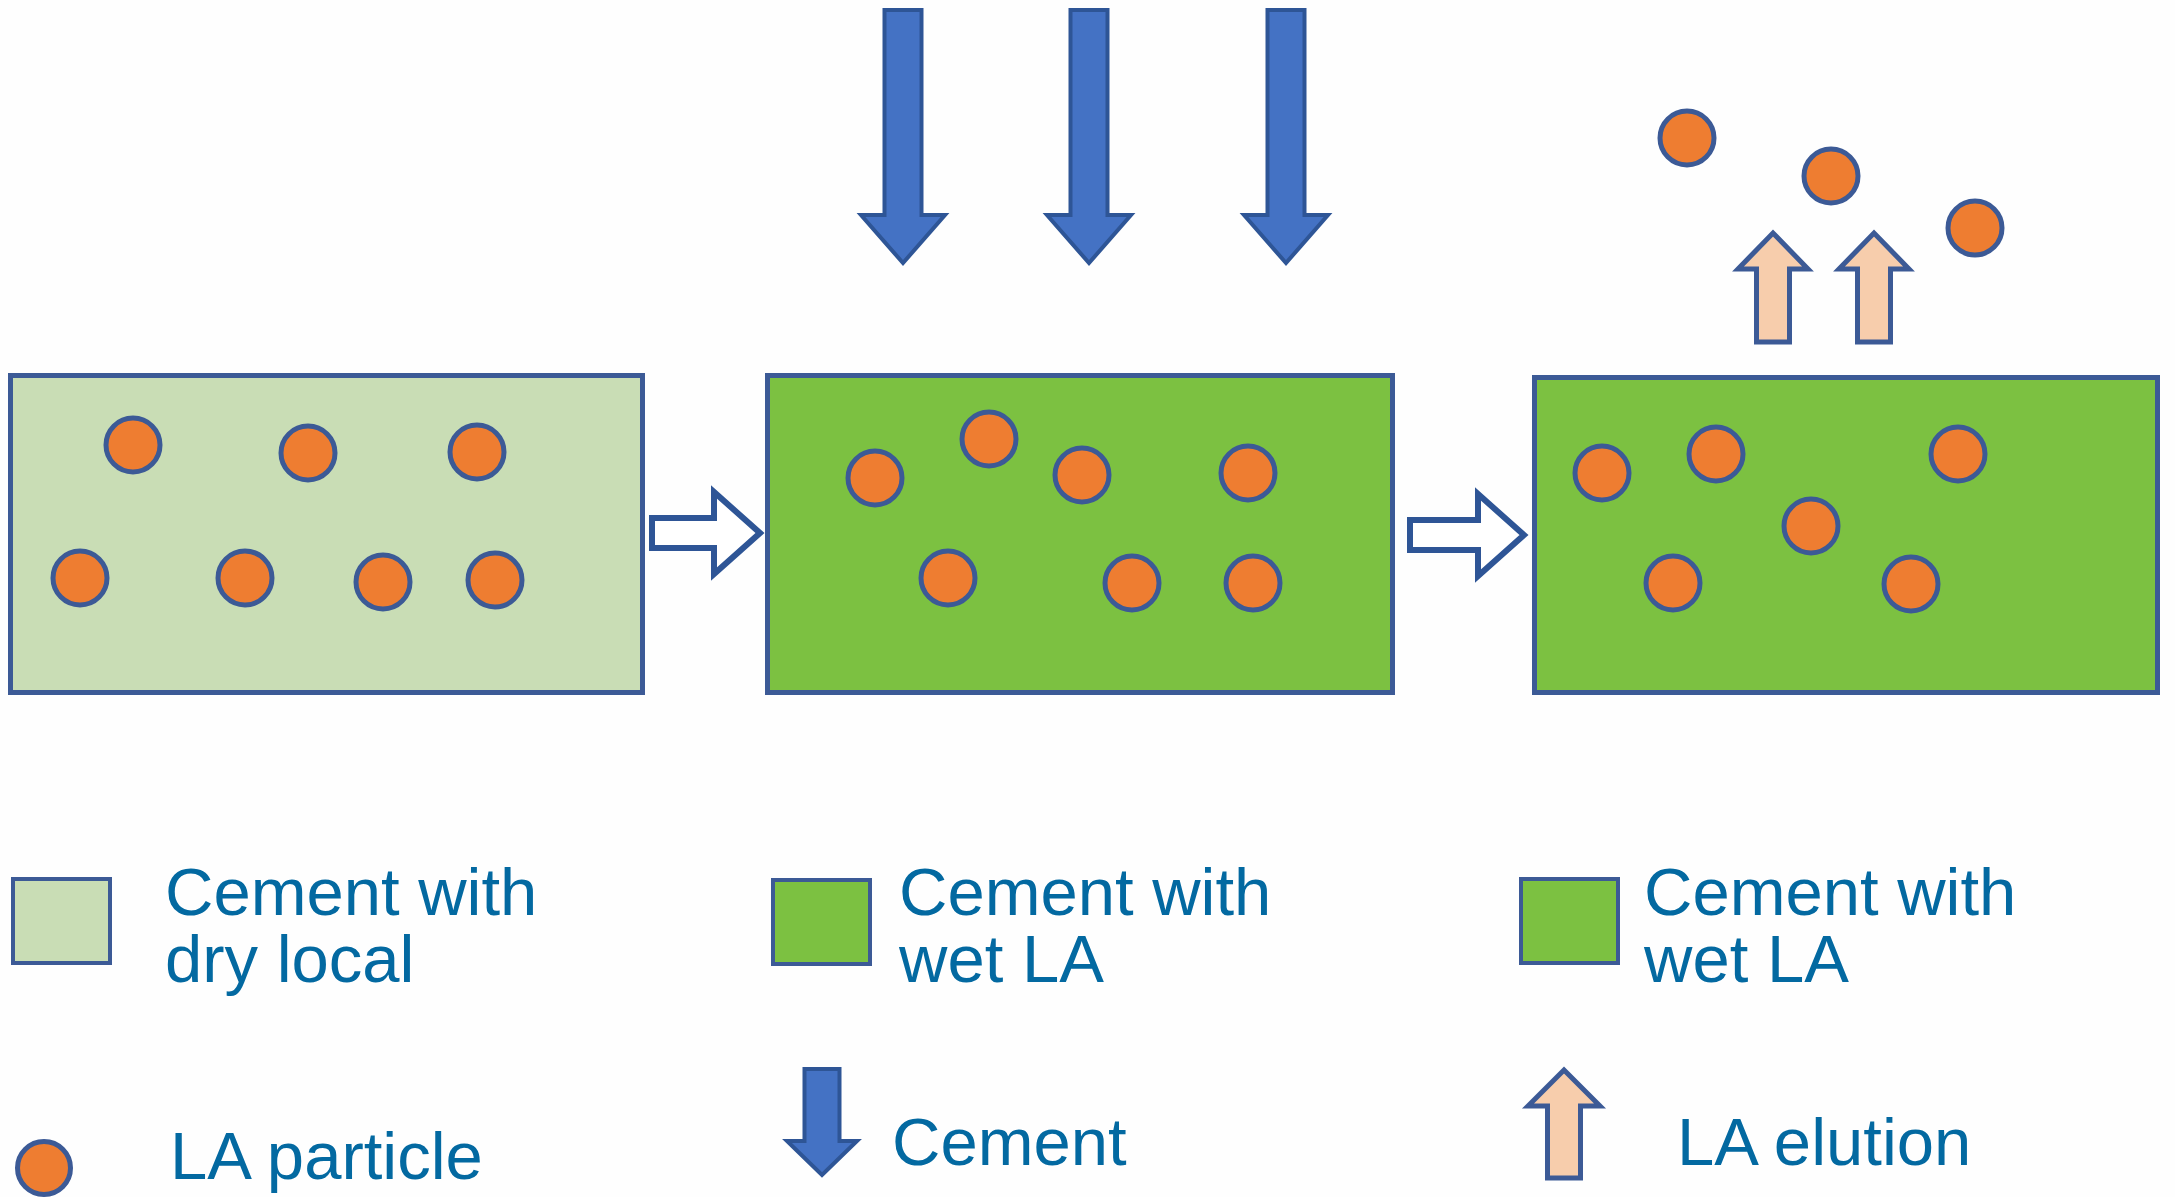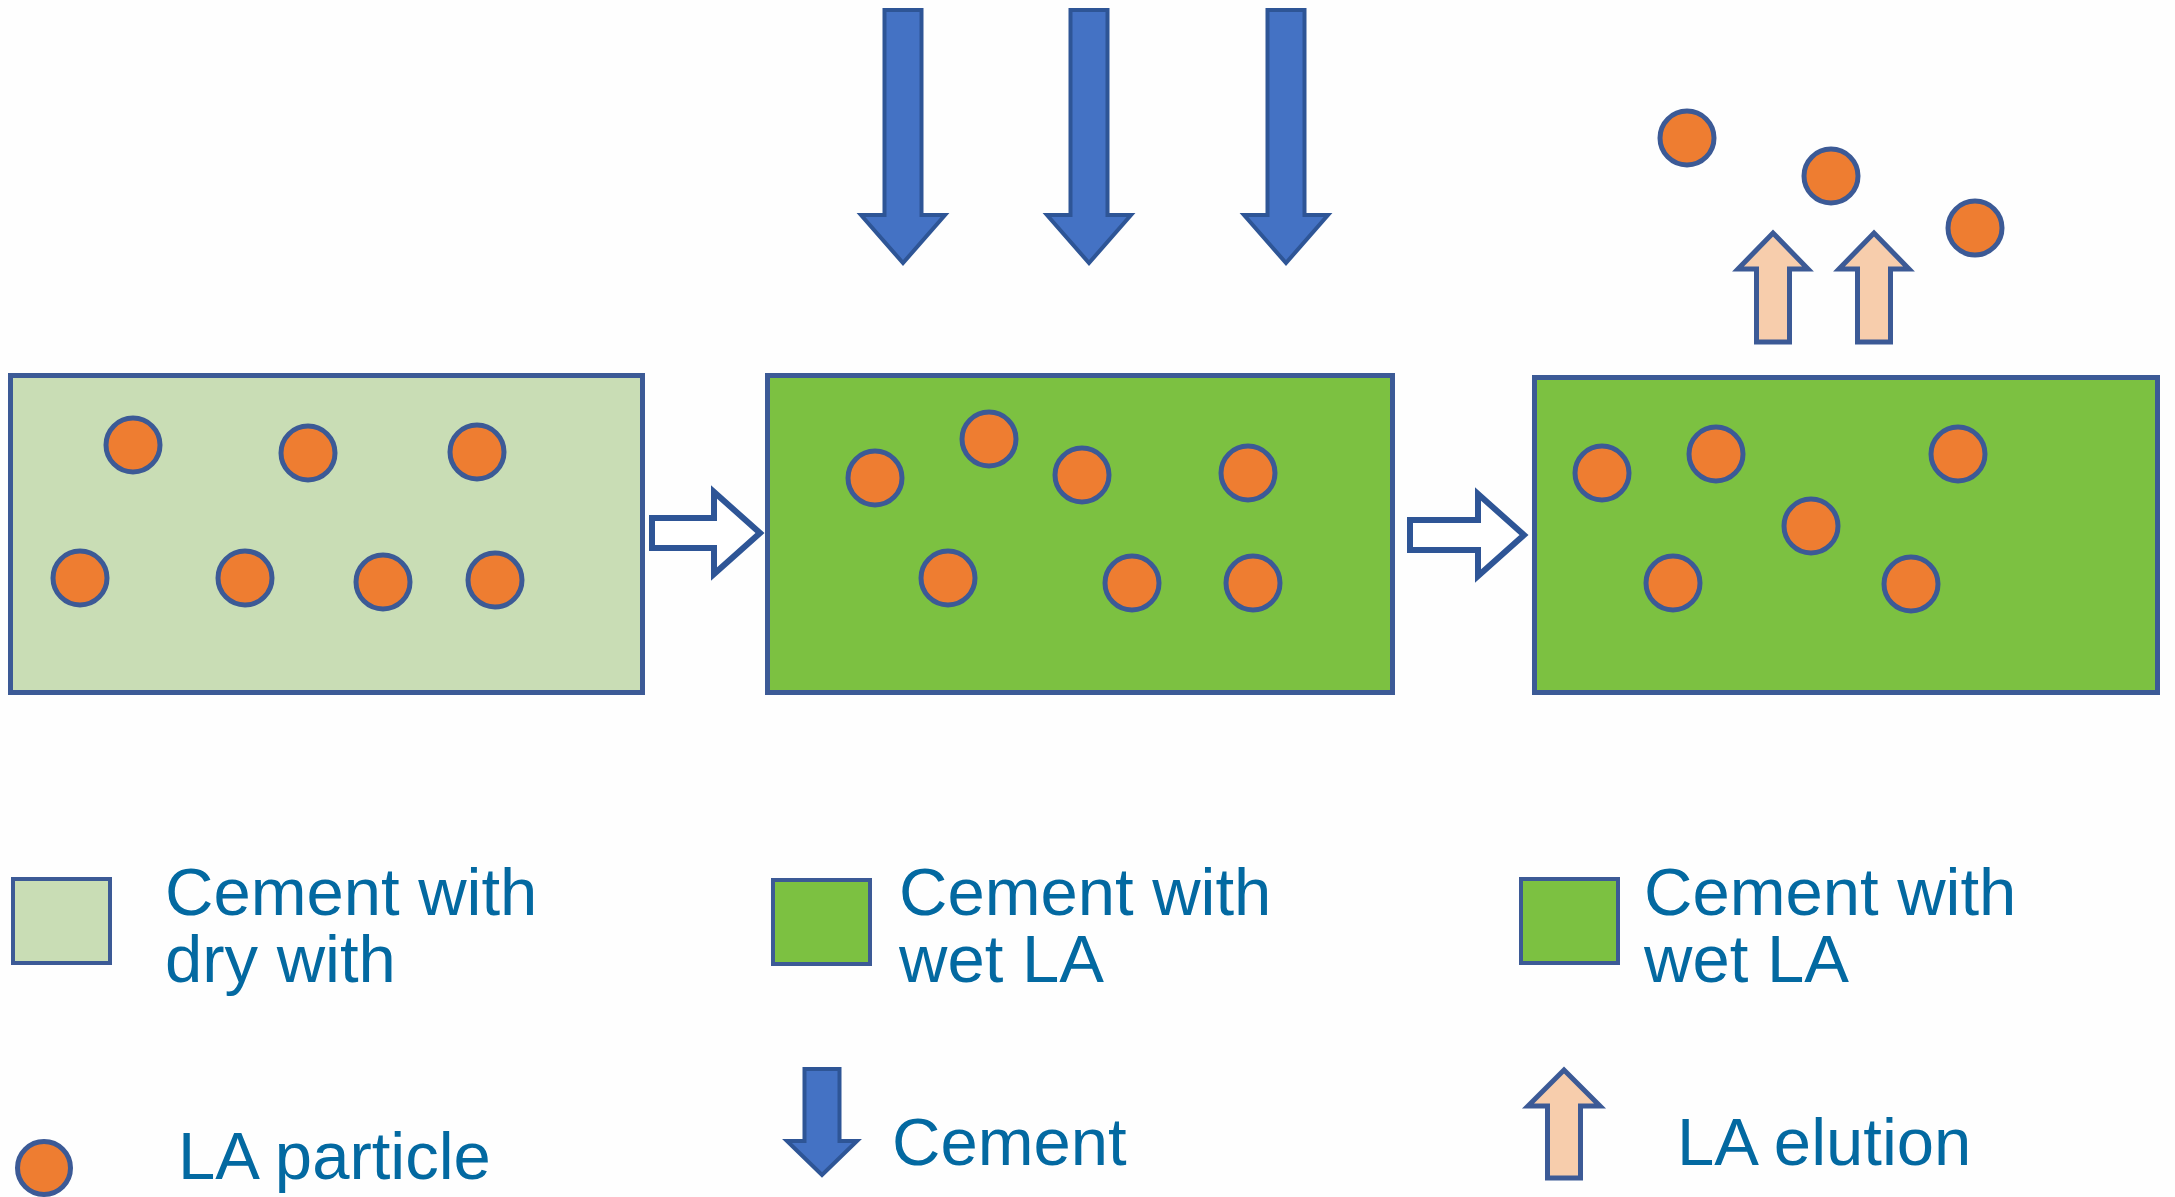--- a/index.html
+++ b/index.html
@@ -68,24 +68,24 @@
       <polygon points="1547.5,1178 1580.5,1178 1580.5,1106 1600,1106 1564,1070 1528,1106 1547.5,1106" fill="#f7cdac" stroke="#3c5a96" stroke-width="5" stroke-linejoin="miter"></polygon>
     </svg>
 
   <div class="swatch swatch-rect" style="left:11px;top:877px;background:#c9ddb5;"></div>
   <div class="swatch swatch-circle" style="left:15px;top:1139px;background:#ee7d31;"></div>
   <div class="swatch swatch-rect" style="left:771px;top:878px;background:#7cc141;"></div>
   <div class="swatch swatch-rect" style="left:1519px;top:877px;background:#7cc141;"></div>
 
   <div class="legend-label" style="left:165px;top:858px;">
     <div>Cement with</div>
-    <div>dry with</div>
+    <div>dry local</div>
   </div>
 
-  <div class="legend-label" style="left:178px;top:1122px;">
+  <div class="legend-label" style="left:170px;top:1122px;">
     <div>LA particle</div>
   </div>
 
   <div class="legend-label" style="left:899px;top:858px;">
     <div>Cement with</div>
     <div>wet LA</div>
   </div>
 
   <div class="legend-label" style="left:892px;top:1108px;">
     <div>Cement</div>

